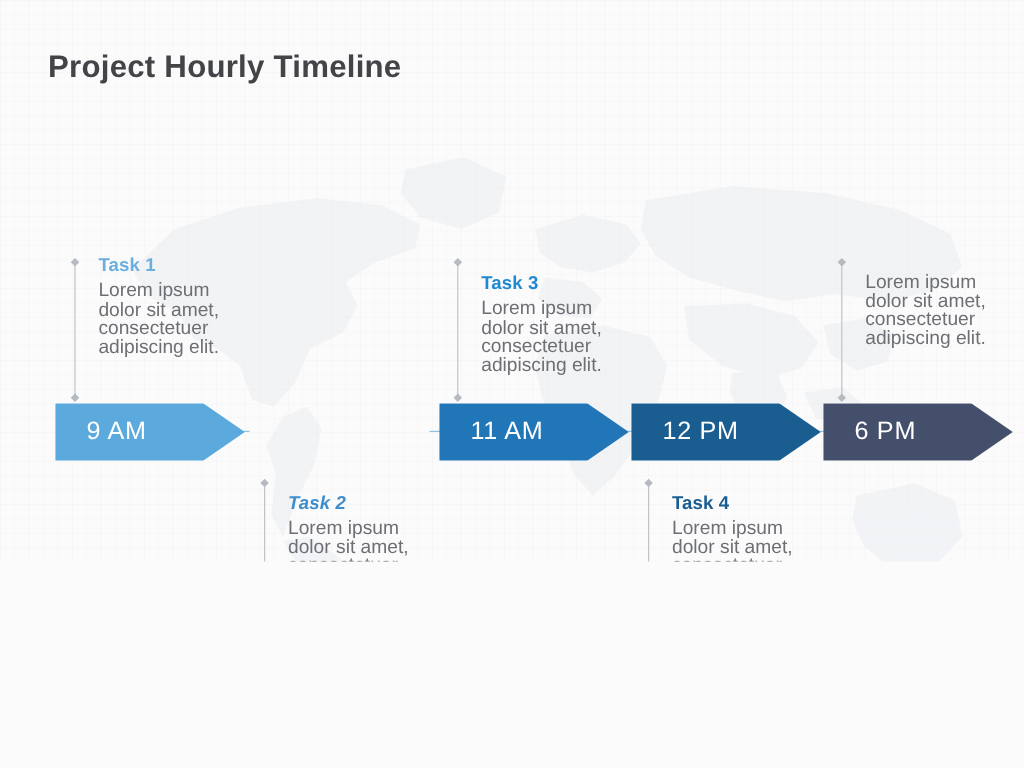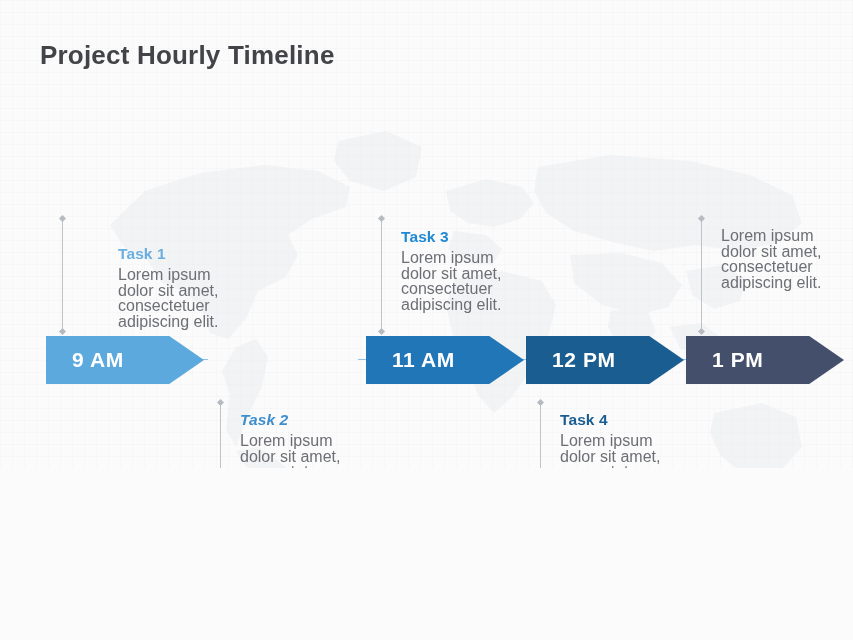--- a/index.html
+++ b/index.html
@@ -60,21 +60,21 @@
 
   .chev {
     position: absolute;
     top: 0;
     height: 48px;
     width: 158px;
     display: flex;
     align-items: center;
     color: #ffffff;
     font-size: 21px;
-    font-weight: bold;
+    font-weight: normal;
     letter-spacing: 0.6px;
     padding-left: 26px;
     box-sizing: border-box;
     clip-path: polygon(0 0, 78% 0, 100% 50%, 78% 100%, 0 100%);
     filter: drop-shadow(1px 2px 2px rgba(40,60,90,0.22));
   }
 
   
   .chev-link {
     position: absolute;
@@ -174,27 +174,27 @@
       <div class="chev-link" style="left: 358px; width: 10px; background: rgb(143, 194, 230);"></div>
       <div class="chev-link" style="left: 518px; width: 10px; background: rgb(143, 194, 230);"></div>
       <div class="chev" style="left: 366px; background: rgb(33, 118, 184);">
         <span>11 AM</span>
       </div>
       <div class="chev-link" style="left: 678px; width: 10px; background: rgb(143, 194, 230);"></div>
       <div class="chev" style="left: 526px; background: rgb(26, 93, 144);">
         <span>12 PM</span>
       </div>
       <div class="chev" style="left: 686px; background: rgb(68, 80, 107);">
-        <span>1 PM</span>
+        <span>6 PM</span>
       </div>
     </div>
 
   <div id="tasks-layer">
       <div class="leader" style="left: 62px; top: 218px; height: 114px; background: rgb(191, 195, 201);"></div>
-      <div class="task" style="left: 82px; top: 245px; margin-left: 36px;">
+      <div class="task" style="left: 82px; top: 213px;">
         <p class="task-title" style="color: rgb(106, 175, 224);">Task 1</p>
         <p class="task-body">Lorem ipsum dolor sit amet, consectetuer adipiscing elit.</p>
       </div>
       <div class="leader" style="left: 220px; top: 402px; height: 103px; background: rgb(191, 195, 201);"></div>
       <div class="task" style="left: 240px; top: 411px;">
         <p class="task-title" style="color: rgb(63, 142, 203); font-style: italic;">Task 2</p>
         <p class="task-body">Lorem ipsum dolor sit amet, consectetuer adipiscing elit.</p>
       </div>
       <div class="leader" style="left: 381px; top: 218px; height: 114px; background: rgb(191, 195, 201);"></div>
       <div class="task" style="left: 401px; top: 228px;">

